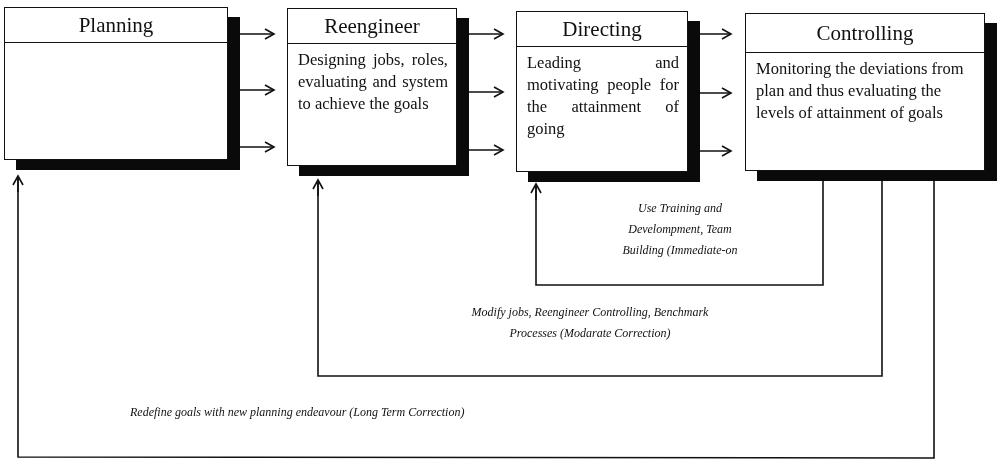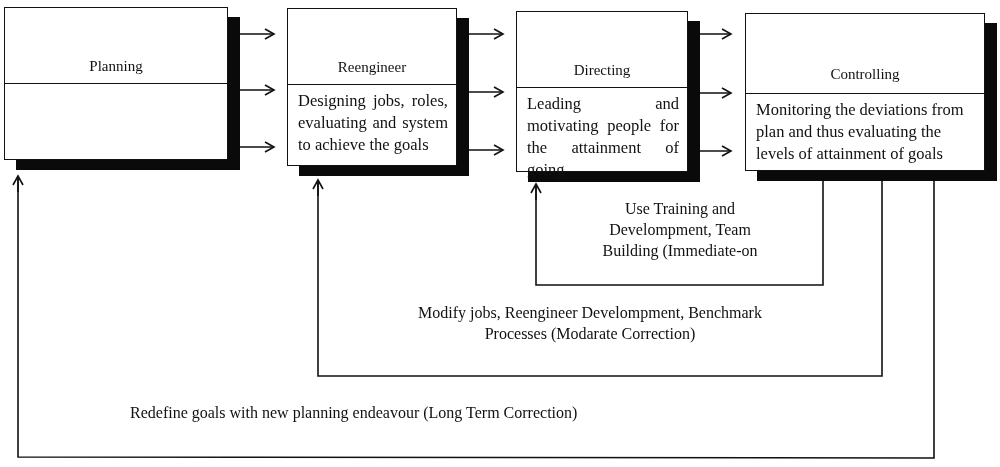--- a/index.html
+++ b/index.html
@@ -1,24 +1,24 @@
 <!DOCTYPE html>
 <html><head>
   <meta charset="utf-8">
   <style>
     html, body { margin: 0; padding: 0; background: #ffffff; }
     body { width: 1000px; height: 467px; position: relative; overflow: hidden;
            font-family: "Liberation Serif", "DejaVu Serif", serif; color: #111; }
     .box { position: absolute; background: #fff; border: 1.5px solid #111;
            box-shadow: 12px 10px 0 0 #0a0a0a; box-sizing: border-box; }
     .box .title { height: 34px; border-bottom: 1.5px solid #111; text-align: center;
-                  font-size: 15px; line-height: 34px; margin-top: 41px; }
+                  font-size: 21px; line-height: 34px; }
     .box .body { padding: 5px 8px 0 10px; font-size: 16.5px; line-height: 22px;
                  text-align: justify; }
-    .label { position: absolute; text-align: center; font-size: 16px; line-height: 21px; }
+    .label { position: absolute; text-align: center; font-size: 12px; line-height: 21px; font-style: italic; }
     svg.wires { position: absolute; left: 0; top: 0; }
   </style>
 </head>
 <body>
 
 <svg class="wires" width="1000" height="467">
   <defs>
     <marker id="arr" markerWidth="12" markerHeight="12" refX="10" refY="6" orient="auto" markerUnits="userSpaceOnUse">
       <path d="M1,1 L10,6 L1,11" fill="none" stroke="#111" stroke-width="1.6"></path>
     </marker>
@@ -67,19 +67,19 @@
   <div class="body" style="text-align:left;">Monitoring the deviations from plan and thus evaluating the levels of attainment of goals</div>
 </div>
 
 <div class="label" style="left:560px; top:198px; width:240px;">
   <div>Use Training and</div>
   <div>Develompment, Team</div>
   <div>Building (Immediate-on</div>
 </div>
 
 <div class="label" style="left:340px; top:302px; width:500px;">
-  <div>Modify jobs, Reengineer Develompment, Benchmark</div>
+  <div>Modify jobs, Reengineer Controlling, Benchmark</div>
   <div>Processes (Modarate Correction)</div>
 </div>
 
 <div class="label" style="left:110px; top:402px; width:660px; text-align:left;">
   <div style="padding-left:20px;">Redefine goals with new planning endeavour (Long Term Correction)</div>
 </div>
 
 </body></html>

